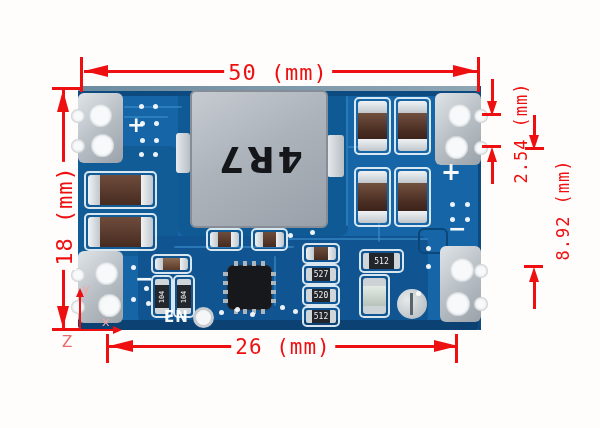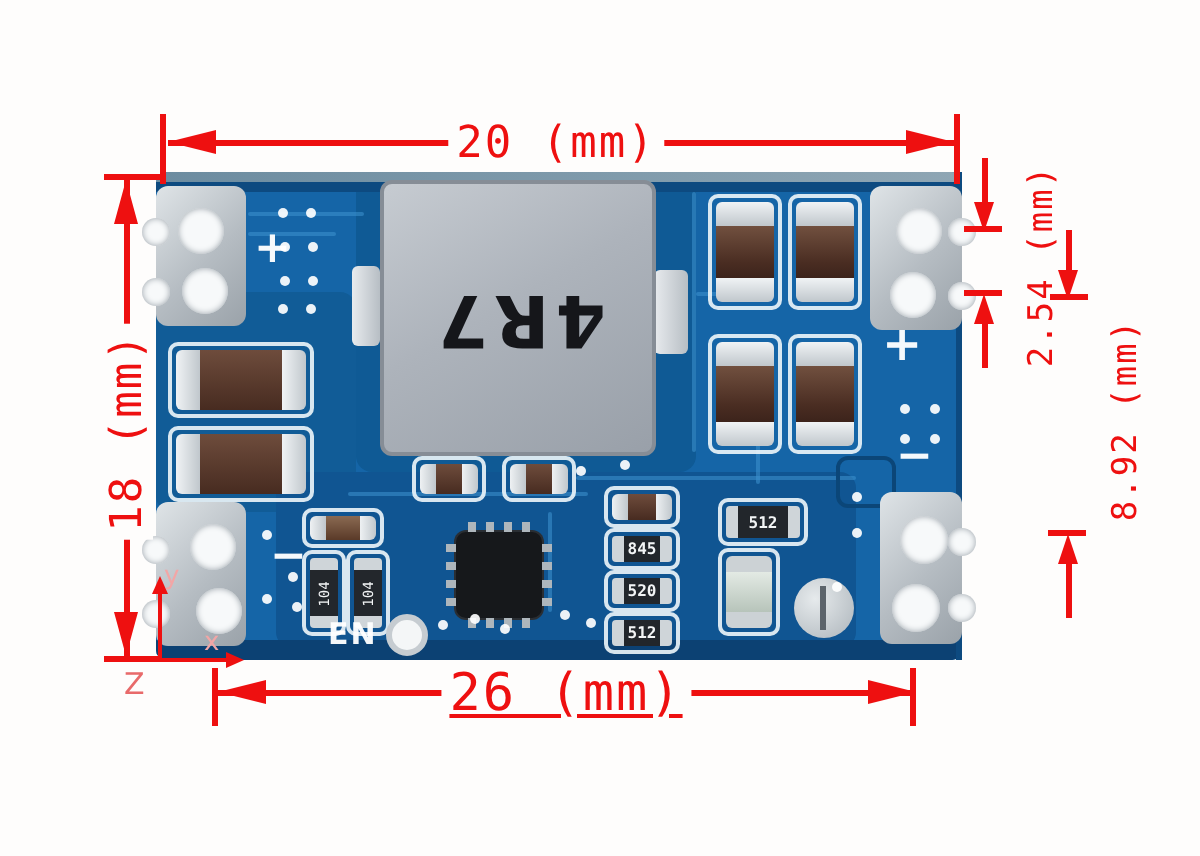--- a/index.html
+++ b/index.html
@@ -35,21 +35,21 @@
   .capv .end{height:12px;background:linear-gradient(#f0f3f5,#c0c7cc);}
   .capv .mid{flex:1;background:linear-gradient(180deg,#71503f,#4a2d22 70%,#3c231b);}
   .caph{display:flex;flex-direction:row;width:100%;height:100%;border-radius:3px;overflow:hidden;}
   .caph .end{width:12px;background:linear-gradient(90deg,#f0f3f5,#c0c7cc);}
   .caph .end2{width:8px;background:linear-gradient(90deg,#eef1f3,#c0c7cc);}
   .caph .mid{flex:1;background:linear-gradient(180deg,#6e4c3c,#472b20);}
   .caph .midtan{flex:1;background:linear-gradient(180deg,#8a6a52,#5a3a28);}
   .res{display:flex;width:100%;height:100%;border-radius:2px;overflow:hidden;align-items:stretch;}
   .res .end{width:6px;background:#cfd5d9;}
   .res .body{flex:1;background:#22262b;color:#f2f4f5;display:flex;align-items:center;justify-content:center;
-             font-size:8px;font-family:"DejaVu Sans Mono",monospace;font-weight:bold;}
+             font-size:8px;font-family:"DejaVu Sans Mono",monospace;}
   .resv{display:flex;flex-direction:column;width:100%;height:100%;border-radius:2px;overflow:hidden;}
   .resv .end{height:6px;background:#cfd5d9;}
   .resv .body{flex:1;background:#23272c;color:#f2f4f5;display:flex;align-items:center;justify-content:center;
               font-size:7px;font-family:"DejaVu Sans Mono",monospace;}
   .resv .body span{transform:rotate(-90deg);display:block;}
   .dot{position:absolute;width:5px;height:5px;border-radius:50%;background:rgba(255,255,255,.92);}
   .silktext{position:absolute;color:rgba(255,255,255,.96);font-family:"DejaVu Sans",sans-serif;font-weight:700;}
   #inductor{position:absolute;left:112px;top:4px;width:138px;height:138px;border-radius:6px;
             background:linear-gradient(150deg,#c6cbd1 0%,#adb3bb 45%,#99a0a9 100%);
             border:2px solid #868d96;box-sizing:border-box;display:flex;align-items:center;justify-content:center;}
@@ -188,21 +188,21 @@
     <div class="silk" style="left:224px;top:157px;width:38px;height:21px;">
         <div class="caph">
           <div class="end2"></div>
           <div class="mid"></div>
           <div class="end2"></div>
         </div>
       </div>
     <div class="silk" style="left:224px;top:178px;width:38px;height:21px;">
         <div class="res">
           <div class="end"></div>
-          <div class="body">845</div>
+          <div class="body">527</div>
           <div class="end"></div>
         </div>
       </div>
     <div class="silk" style="left:224px;top:199px;width:38px;height:21px;">
         <div class="res">
           <div class="end"></div>
           <div class="body">520</div>
           <div class="end"></div>
         </div>
       </div>
@@ -297,30 +297,30 @@
     <div class="dot" style="left:348px;top:178px;"></div>
     <div class="dot" style="left:338px;top:205px;"></div>
   </div>
 
   <div>
     <div class="dl" style="left:80px;top:57px;width:3px;height:35px;"></div>
     <div class="dl" style="left:477px;top:57px;width:3px;height:35px;"></div>
     <div class="dl" style="left:84px;top:70px;width:393px;height:3px;"></div>
     <div class="arr arr-l" style="left:84px;top:65px;"></div>
     <div class="arr arr-r" style="left:453px;top:65px;"></div>
-    <div class="dim-label" style="left:278px;top:72px;font-size:22px;">20 (mm)</div>
+    <div class="dim-label" style="left:278px;top:72px;font-size:22px;">50 (mm)</div>
   </div>
 
   <div>
     <div class="dl" style="left:106px;top:334px;width:3px;height:29px;"></div>
     <div class="dl" style="left:455px;top:334px;width:3px;height:29px;"></div>
     <div class="dl" style="left:109px;top:345px;width:349px;height:3px;"></div>
     <div class="arr arr-l" style="left:109px;top:340px;"></div>
     <div class="arr arr-r" style="left:434px;top:340px;"></div>
-    <div class="dim-label" style="left:283px;top:347px;font-size:26px;text-decoration:underline;">26 (mm)</div>
+    <div class="dim-label" style="left:283px;top:347px;font-size:21px;">26 (mm)</div>
   </div>
 
   <div>
     <div class="dl" style="left:52px;top:87px;width:28px;height:3px;"></div>
     <div class="dl" style="left:52px;top:328px;width:28px;height:3px;"></div>
     <div class="dl" style="left:62px;top:90px;width:3px;height:238px;"></div>
     <div class="arr arr-u" style="left:57px;top:90px;"></div>
     <div class="arr arr-d" style="left:57px;top:306px;"></div>
     <div class="dim-label rot" style="left:64px;top:216px;font-size:22px;">18 (mm)</div>
   </div>

